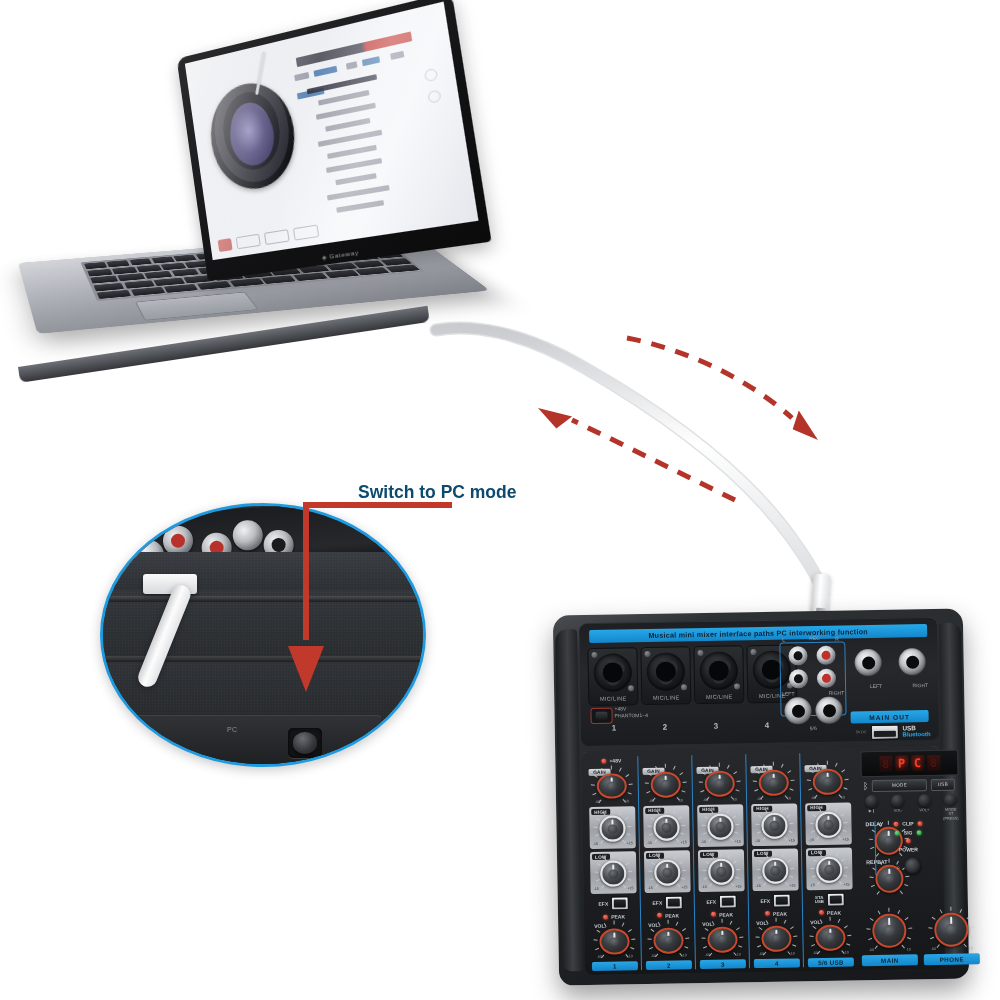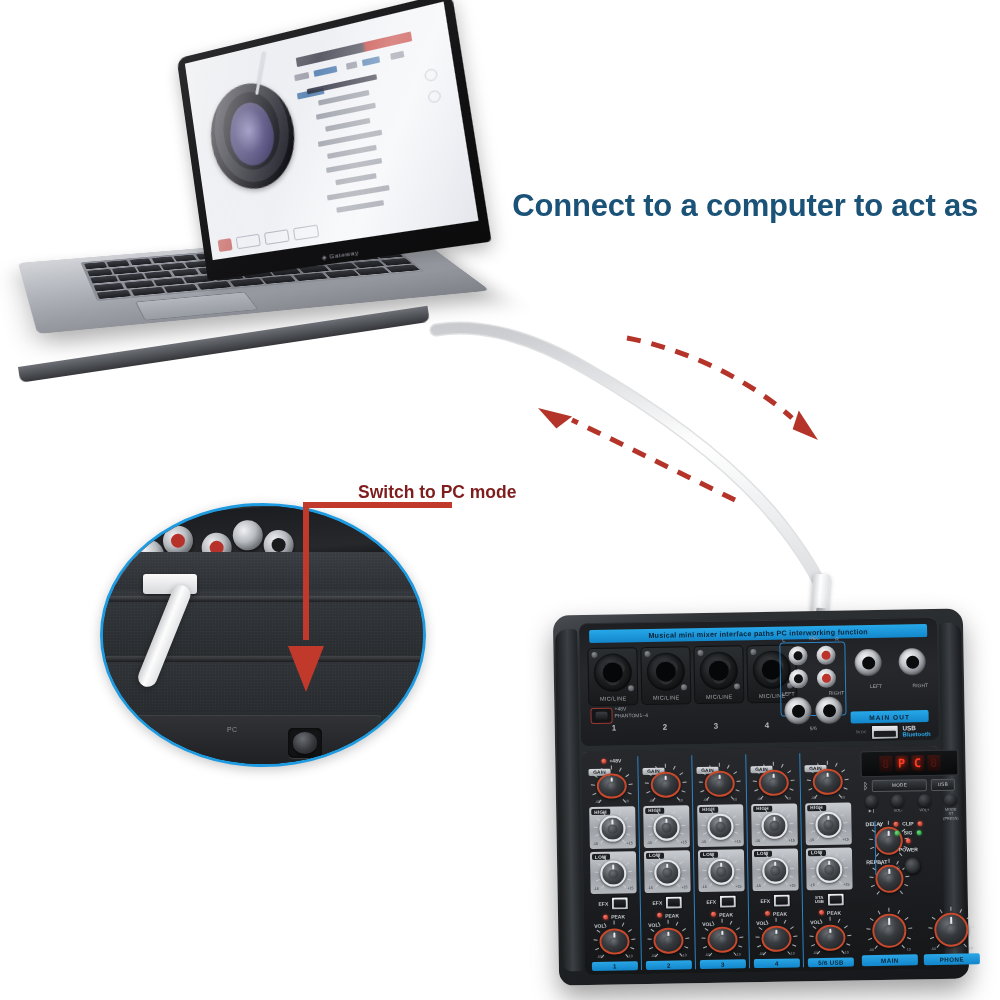--- a/index.html
+++ b/index.html
@@ -199,21 +199,21 @@
     background: linear-gradient(90deg,#cfd0d3,#fdfdfd 45%,#e2e3e6);
     border-radius:10px;
     transform: rotate(22deg); transform-origin: top center;
     box-shadow: 0 2px 6px rgba(0,0,0,.3);
   }
 
   
   #pointer { position:absolute; left:0; top:0; width:1000px; height:1000px; pointer-events:none; }
   .switch-label {
     position:absolute; left:358px; top:482px;
-    color:#7f1d1d; font-size:17.5px; font-weight:700; white-space:nowrap;
+    color:#0c4a6e; font-size:17.5px; font-weight:700; white-space:nowrap;
   }
 
   
   #mixer {
     position:absolute; left:556px; top:612px; width:410px; height:370px;
     transform: rotate(-1deg);
   }
   .mx-shell {
     position:absolute; inset:0;
     background: linear-gradient(165deg,#4a4d51 0%,#2e3134 10%,#232628 55%,#15171a 100%);
@@ -518,21 +518,20 @@
     border-radius:2px; display:flex; align-items:center; justify-content:center;
   }
   .band-wide span { font-size:6.2px; color:#0b2334; font-weight:700; letter-spacing:.5px; }
 </style>
 </head>
 <body>
 
 <div id="stage">
 
   <div class="headline">
-    <div>Connect to a computer to act as</div>
   </div>
 
   <div id="laptop">
     <div class="base">
       <div class="keyboard">
         <div class="krow">
             <b></b>
             <b></b>
             <b></b>
             <b></b>

